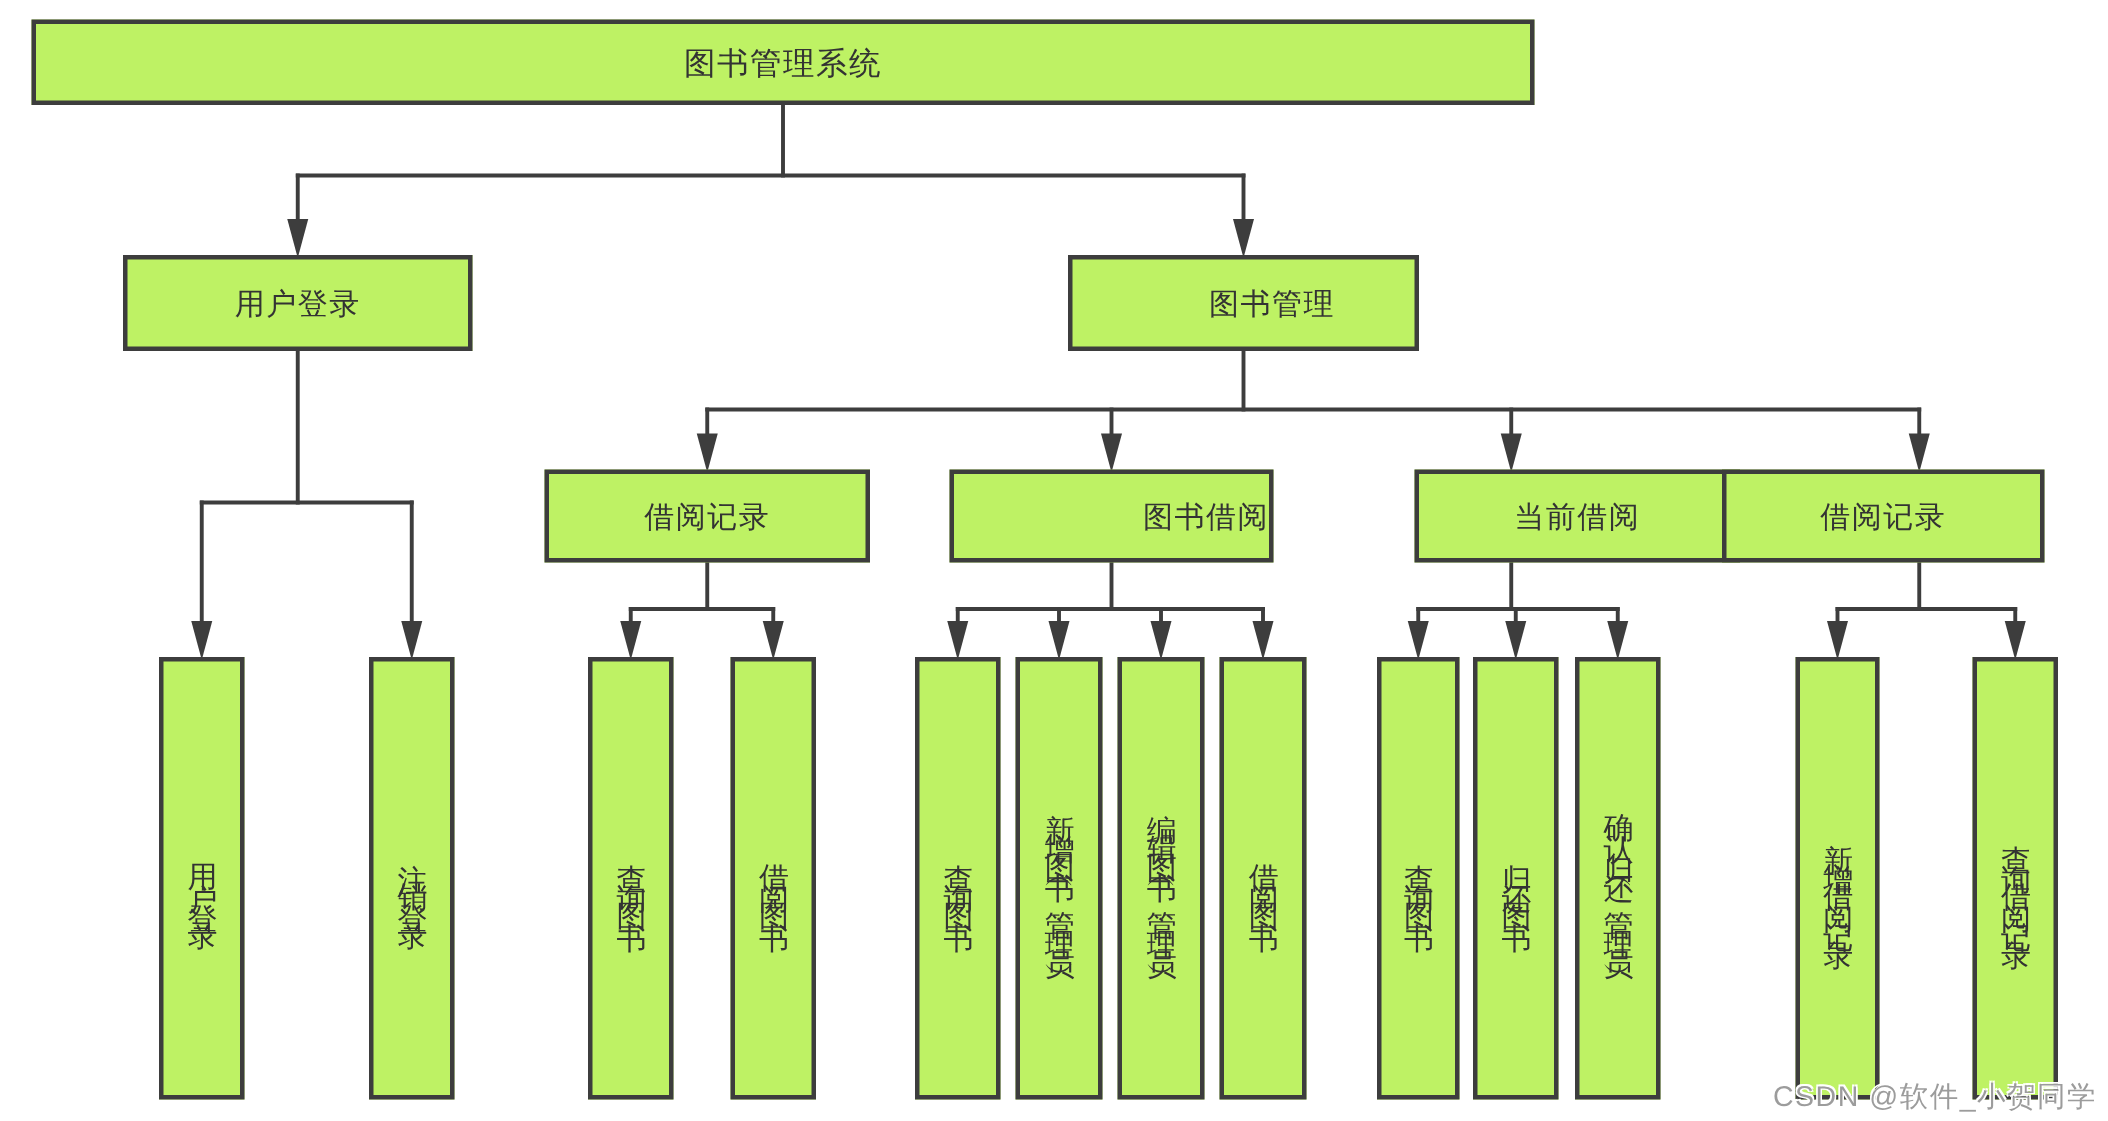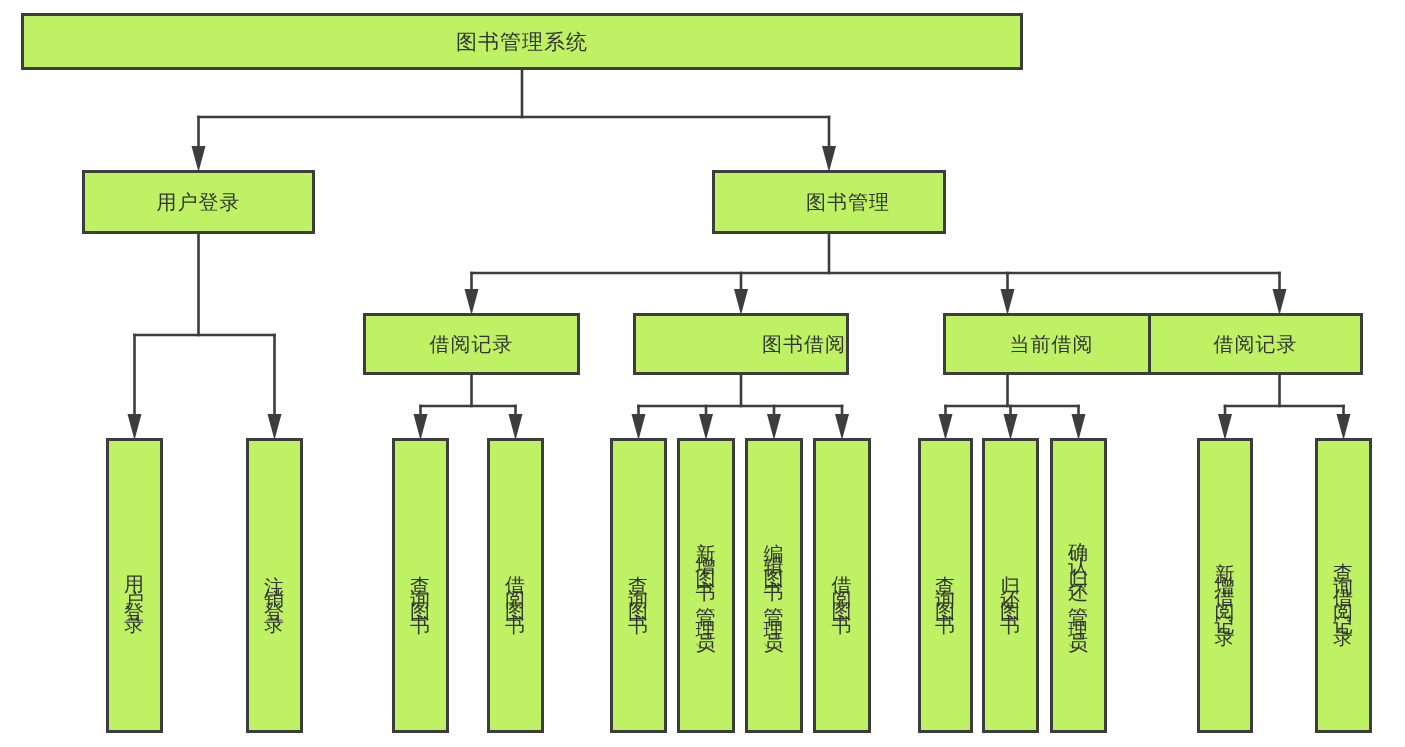--- a/index.html
+++ b/index.html
@@ -171,13 +171,14 @@
       <div class="node vertical" style="left: 1050px; top: 438px; width: 57px; height: 295px;">
         <span class="node-label">确认归还（管理员）</span>
       </div>
       <div class="node vertical" style="left: 1197px; top: 438px; width: 56px; height: 295px;">
         <span class="node-label">新增借阅记录</span>
       </div>
       <div class="node vertical" style="left: 1315px; top: 438px; width: 57px; height: 295px;">
         <span class="node-label">查询借阅记录</span>
       </div>
     </div>
+  <div id="watermark">CSDN @软件_小贺同学</div>
 </div>
 
 </body></html>

